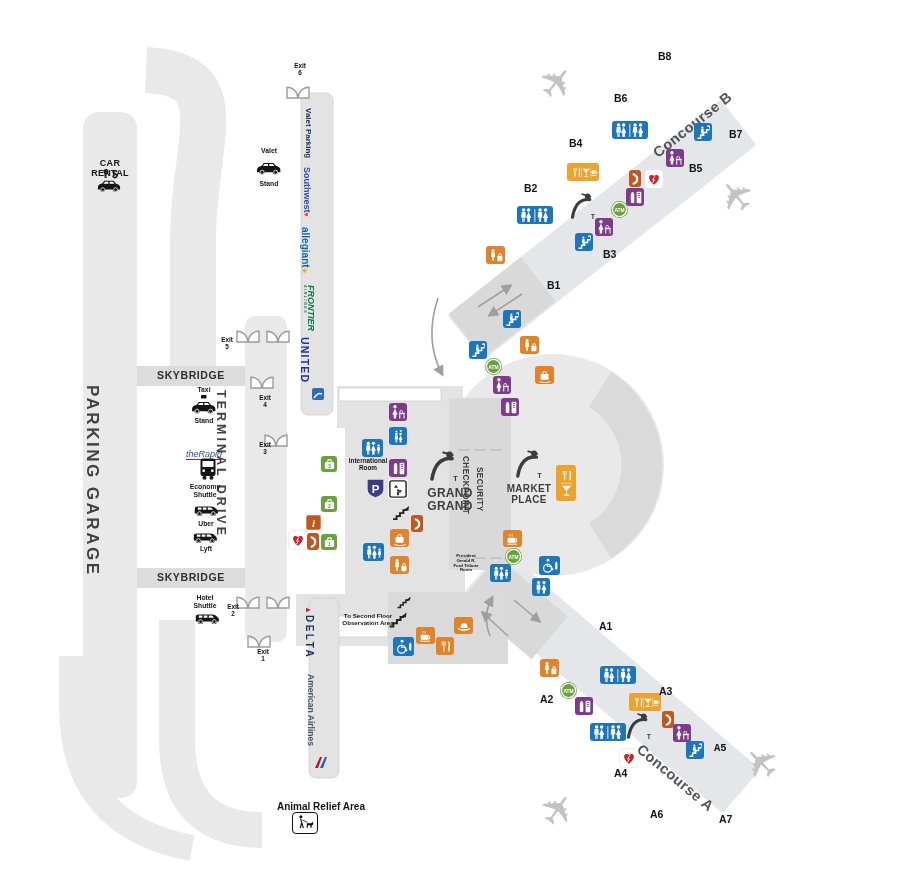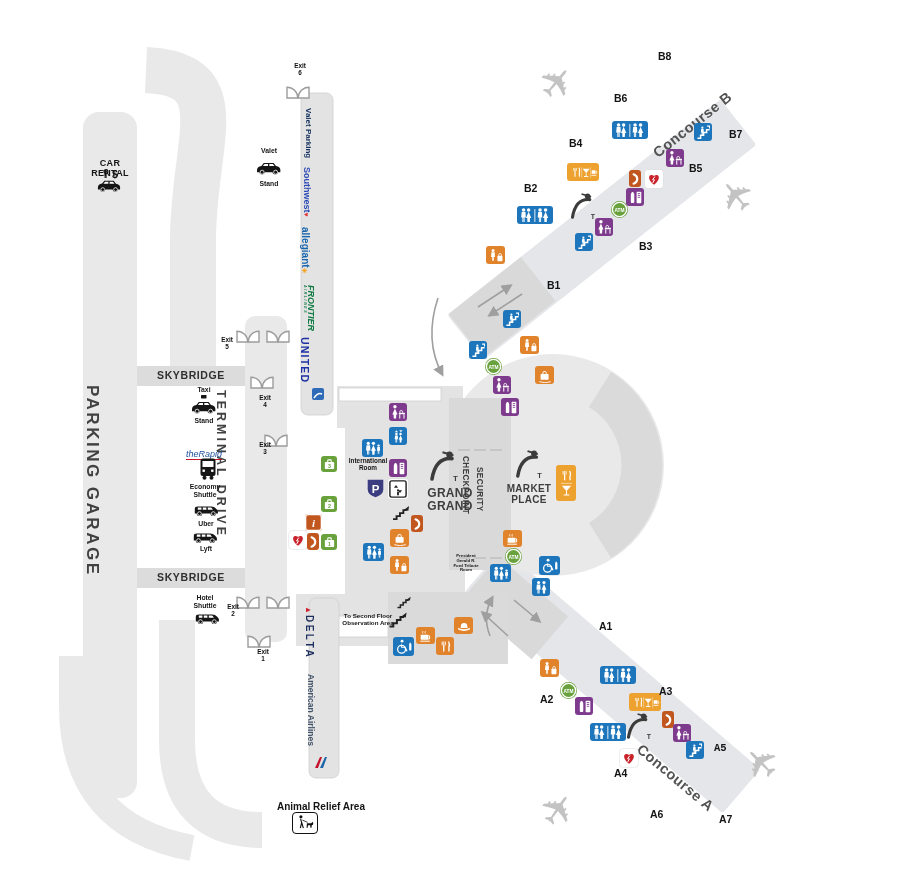--- a/index.html
+++ b/index.html
@@ -843,21 +843,21 @@
         <path d="M7.6 5.6l1.3 5-1.6 6.6M9 10.6l2 6.6" stroke="#111" stroke-width="1.4" fill="none"></path>
         <path d="M9.8 7.4l6.4 2.8" stroke="#111" stroke-width="1"></path>
         <path d="M15.4 11.4h5.2l1.6-2 .9 2.2-.5 1.8h-1.2l-.5 3.4h-1.3l-.3-3.2h-2.6l-.5 3.2h-1.3z"></path>
       </svg>
     </div>
     <div class="gate" style="left: 658px; top: 50px;">B8</div>
     <div class="gate" style="left: 729px; top: 128px;">B7</div>
     <div class="gate" style="left: 614px; top: 92px;">B6</div>
     <div class="gate" style="left: 689px; top: 162px;">B5</div>
     <div class="gate" style="left: 569px; top: 137px;">B4</div>
-    <div class="gate" style="left: 603px; top: 240px; margin-left: 36px;">B3</div>
+    <div class="gate" style="left: 603px; top: 248px;">B3</div>
     <div class="gate" style="left: 524px; top: 182px;">B2</div>
     <div class="gate" style="left: 547px; top: 279px;">B1</div>
     <div class="gate" style="left: 599px; top: 620px;">A1</div>
     <div class="gate" style="left: 540px; top: 693px;">A2</div>
     <div class="gate" style="left: 659px; top: 685px;">A3</div>
     <div class="gate" style="left: 614px; top: 767px;">A4</div>
     <div class="gate" style="left: 714px; top: 742px; font-family: Liberation Mono, monospace;">A5</div>
     <div class="gate" style="left: 650px; top: 808px;">A6</div>
     <div class="gate" style="left: 719px; top: 813px;">A7</div>
     <div class="exit" style="left: 300px; top: 62px;"><span>Exit</span><br><span>6</span></div>

